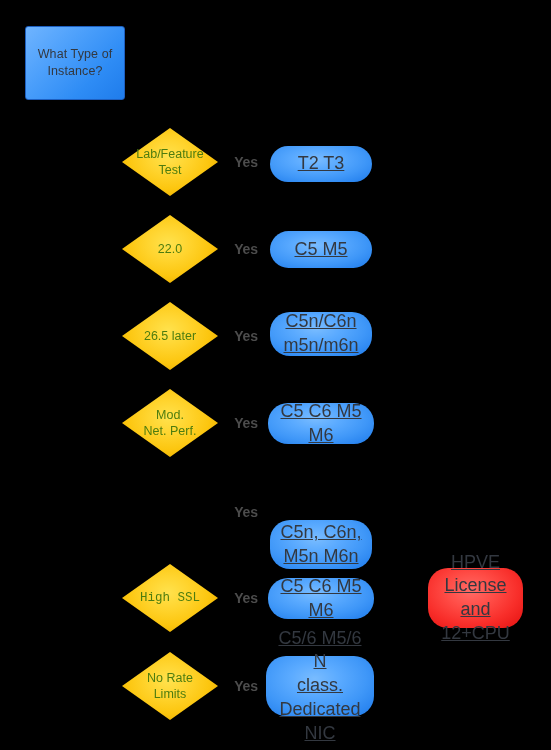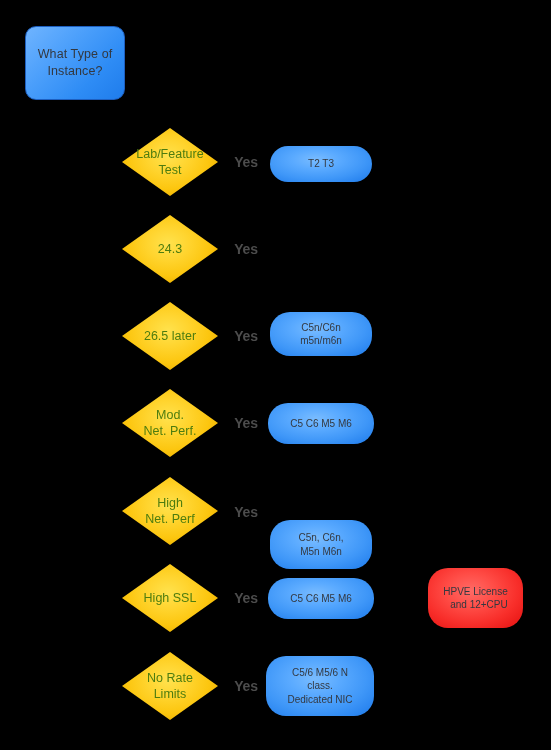--- a/index.html
+++ b/index.html
@@ -21,21 +21,21 @@
     left: 0; top: 0;
     width: 551px;
     height: 750px;
     background: #000000;
   }
 
   
   .start-node {
     position: absolute;
     box-sizing: border-box;
-    border-radius: 11px;
+    border-radius: 3px;
     border: 1px solid #1d5fc0;
     background: linear-gradient(135deg, #6fb4ff 0%, #4da0fb 35%, #2e8cf5 70%, #1f7ceb 100%);
     display: flex;
     align-items: center;
     justify-content: center;
     text-align: center;
     color: #333840;
     font-size: 12.5px;
     line-height: 1.35;
     letter-spacing: .1px;
@@ -87,85 +87,81 @@
 
   
   .pill {
     position: absolute;
     box-sizing: border-box;
     display: flex;
     align-items: center;
     justify-content: center;
     text-align: center;
     color: #333840;
-    font-size: 10px;
+    font-size: 18px;
     line-height: 1.32;
     white-space: pre-line;
     padding: 0 4px;
+    text-decoration: underline;
   }
   .pill.blue {
     background:
       radial-gradient(ellipse at 45% 38%, #79bcff 0%, #5aaaff 30%, #3f97f8 62%, #2a85f0 85%, #1f78e6 100%);
     border-radius: 20px;
   }
   .pill.red {
     background:
       radial-gradient(ellipse at 45% 38%, #ff6b66 0%, #ff4d47 32%, #f82e2a 64%, #ea1a18 88%, #dd110f 100%);
     border-radius: 20px;
-    text-align: right;
   }
 </style>
 </head>
 <body>
 
 <div id="canvas">
 
   <div class="start-node" style="left:25px; top:26px; width:100px; height:74px;">What Type of
 Instance?</div>
 
   <div class="diamond-wrap" style="left:122px; top:128px; width:96px; height:68px;">
     <div class="diamond-shape"></div>
     <div class="diamond-label">Lab/Feature
 Test</div>
   </div>
   <div class="edge-label" style="left:246px; top:162px;">Yes</div>
   <div class="pill blue" style="left:270px; top:146px; width:102px; height:36px;">T2 T3</div>
 
   <div class="diamond-wrap" style="left:122px; top:215px; width:96px; height:68px;">
     <div class="diamond-shape"></div>
-    <div class="diamond-label">24.3</div>
+    <div class="diamond-label">22.0</div>
   </div>
   <div class="edge-label" style="left:246px; top:249px;">Yes</div>
+  <div class="pill blue" style="left:270px; top:231px; width:102px; height:37px;">C5 M5</div>
 
   <div class="diamond-wrap" style="left:122px; top:302px; width:96px; height:68px;">
     <div class="diamond-shape"></div>
     <div class="diamond-label">26.5 later</div>
   </div>
   <div class="edge-label" style="left:246px; top:336px;">Yes</div>
   <div class="pill blue" style="left:270px; top:312px; width:102px; height:44px;">C5n/C6n
 m5n/m6n</div>
 
   <div class="diamond-wrap" style="left:122px; top:389px; width:96px; height:68px;">
     <div class="diamond-shape"></div>
     <div class="diamond-label">Mod.
 Net. Perf.</div>
   </div>
   <div class="edge-label" style="left:246px; top:423px;">Yes</div>
   <div class="pill blue" style="left:268px; top:403px; width:106px; height:41px;">C5 C6 M5 M6</div>
 
-  <div class="diamond-wrap" style="left:122px; top:477px; width:96px; height:68px;">
-    <div class="diamond-shape"></div>
-    <div class="diamond-label">High
-Net. Perf</div>
-  </div>
   <div class="edge-label" style="left:246px; top:512px;">Yes</div>
   <div class="pill blue" style="left:270px; top:488px; width:102px; height:49px;margin-top:32px;">C5n, C6n,
 M5n  M6n</div>
 
-  <div class="diamond-wrap" style="left:122px; top:564px; width:96px; height:68px;">
+  <div class="diamond-wrap" style="left:122px; top:564px; width:96px; height:68px;font-family:Liberation Mono, monospace;">
     <div class="diamond-shape"></div>
     <div class="diamond-label">High SSL</div>
   </div>
   <div class="edge-label" style="left:246px; top:598px;">Yes</div>
   <div class="pill blue" style="left:268px; top:578px; width:106px; height:41px;">C5 C6 M5 M6</div>
   <div class="pill red" style="left:428px; top:568px; width:95px; height:60px;">HPVE License
 and 12+CPU</div>
 
   <div class="diamond-wrap" style="left:122px; top:652px; width:96px; height:68px;">
     <div class="diamond-shape"></div>

